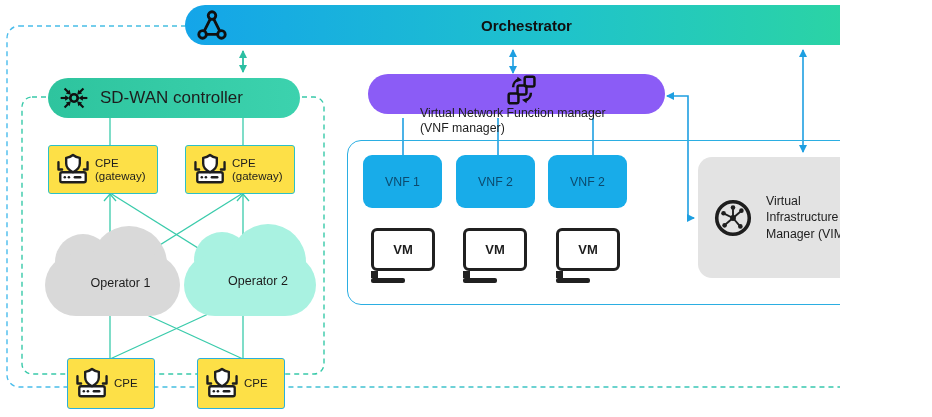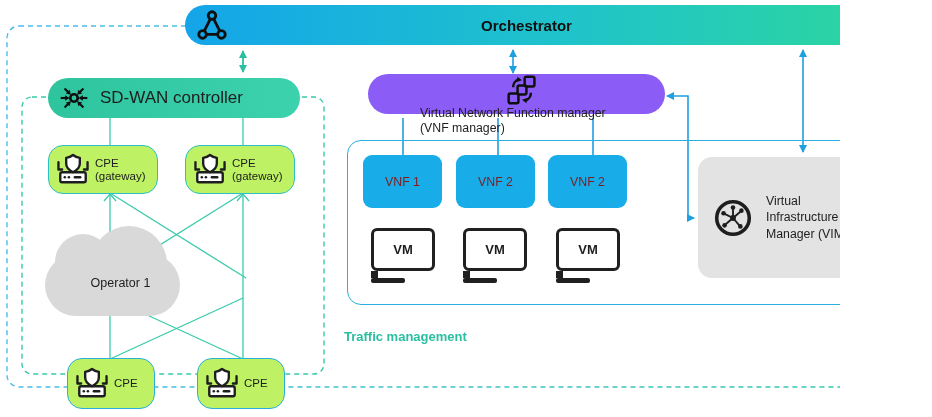--- a/index.html
+++ b/index.html
@@ -13,42 +13,42 @@
   .pill{border-radius:20px;height:40px;display:flex;align-items:center;z-index:3;}
   #orch{left:185px;top:5px;width:683px;background:linear-gradient(90deg,#14A5E9 0%,#1FC3CB 55%,#2CD5A1 100%);}
   #orch .pill-label{position:absolute;left:0;right:0;text-align:center;font-weight:bold;font-size:15px;color:#101010;}
   #orch .icon{margin-left:10px;}
   #sdwan{left:48px;top:78px;width:252px;background:linear-gradient(90deg,#2EC49E,#3CD2AE);}
   #sdwan .pill-label{margin-left:10px;font-size:17px;}
   #vnfm{left:368px;top:74px;width:297px;background:#8b5cf6;flex-direction:column;}
   #vnfm .pill-label{margin-left:12px;font-size:12.3px;line-height:15px;width:205px;}
   .pill .icon{margin-left:10px;flex:0 0 auto;display:flex;}
   
-  .devbox{background:#bef264;border-radius:15px;display:flex;align-items:center;z-index:3;padding:2px 4px;box-sizing:border-box;}
+  .devbox{background:#fde047;border-radius:3px;display:flex;align-items:center;z-index:3;padding:2px 4px;box-sizing:border-box;}
   .gw{border:1.5px solid #2CC0C6;width:110px;height:49px;}
   #gw1{left:48px;top:145px;} #gw2{left:185px;top:145px;}
   .cpe{border:1.5px solid #2AAFDC;width:88px;height:51px;}
   #cpe1{left:67px;top:358px;} #cpe2{left:197px;top:358px;}
   .devbox .dev-label{font-size:11.5px;line-height:13px;margin-left:2px;}
   
   .cloud{z-index:2;}
   .cloud .base{position:absolute;border-radius:32px;}
   .cloud .b1,.cloud .b2{position:absolute;border-radius:50%;}
   .cloud .cloud-label{position:absolute;width:100%;text-align:center;font-size:12.5px;z-index:2;}
   #op1 .base,#op1 .b1,#op1 .b2{background:#D9D9D9;}
   #op2 .base,#op2 .b1,#op2 .b2{background:#A9F2E1;}
   #op1{left:45px;top:226px;width:135px;height:90px;}
   #op2{left:184px;top:224px;width:132px;height:92px;}
   .cloud .base{left:0;bottom:0;width:100%;height:62px;}
   .cloud .b1{left:10px;top:8px;width:56px;height:56px;}
   .cloud .b2{left:46px;top:0;width:76px;height:76px;}
   .cloud .cloud-label{top:50px;padding-left:8px;}
   
   #nfvi{left:347px;top:140px;width:561px;height:163px;border:1.5px solid #2BAEE2;border-radius:14px;z-index:1;background:transparent;}
-  .vnfbox{top:155px;width:79px;height:53px;background:#18ACE9;border-radius:9px;color:#7f1d1d;display:flex;align-items:center;justify-content:center;font-size:12.3px;z-index:3;}
+  .vnfbox{top:155px;width:79px;height:53px;background:#18ACE9;border-radius:9px;color:#0c4a6e;display:flex;align-items:center;justify-content:center;font-size:12.3px;z-index:3;}
   #vnf1{left:363px;} #vnf2{left:456px;} #vnf3{left:548px;}
   .vm{top:228px;width:64px;display:flex;flex-direction:column;align-items:flex-start;z-index:3;}
   #vm1{left:371px;} #vm2{left:463px;} #vm3{left:556px;}
   .vm-screen{width:64px;height:43px;border:3px solid #202020;border-radius:6px;background:#fff;display:flex;align-items:center;justify-content:center;font-weight:bold;font-size:13px;box-sizing:border-box;}
   .vm-neck{width:7px;height:7px;background:#202020;}
   .vm-base{width:34px;height:5px;background:#202020;border-radius:2px;}
   #vim{left:698px;top:157px;width:189px;height:121px;background:#E3E3E3;border-radius:14px;display:flex;align-items:center;z-index:3;padding-left:14px;box-sizing:border-box;}
   #vim .vim-label{font-size:12.3px;line-height:16.5px;width:106px;margin-left:12px;}
   
   .region-label{font-weight:bold;font-size:13px;z-index:3;}
@@ -189,20 +189,26 @@
     </span>
     <span class="dev-label">CPE (gateway)</span>
   </div>
 
   <div id="op1" class="cloud abs">
     <div class="b1"></div>
     <div class="b2"></div>
     <div class="base"></div>
     <div class="cloud-label">Operator 1</div>
   </div>
+  <div id="op2" class="cloud abs">
+    <div class="b1"></div>
+    <div class="b2"></div>
+    <div class="base"></div>
+    <div class="cloud-label">Operator 2</div>
+  </div>
 
   <div id="cpe1" class="devbox cpe abs">
     <span class="icon">
       <svg width="40" height="35" viewBox="0 0 44 38">
         <g stroke="#1e1e1e" fill="none" stroke-width="2.6" stroke-linejoin="round" stroke-linecap="round">
           <path d="M6 11 v8 h4"></path>
             <path d="M38 11 v8 h-4"></path>
           <rect x="8" y="22" width="28" height="11" rx="2" fill="#fff"></rect>
           <path d="M24 27.5 h6"></path>
           <path d="M22 3 c2.5 2 5.5 3 7.5 3.2 v6.3 c0 4.8 -3.5 7.6 -7.5 9.5 c-4 -1.9 -7.5 -4.7 -7.5 -9.5 v-6.3 C16.5 6 19.5 5 22 3 Z" fill="#fff"></path>
@@ -277,15 +283,14 @@
         <circle cx="28" cy="13" r="2.2" fill="#1e1e1e"></circle>
         <circle cx="20" cy="10" r="2.2" fill="#1e1e1e"></circle>
         <circle cx="11" cy="15.5" r="2.2" fill="#1e1e1e"></circle>
         <circle cx="12" cy="27" r="2.2" fill="#1e1e1e"></circle>
         <circle cx="27" cy="28" r="2.2" fill="#1e1e1e"></circle>
       </svg>
     </span>
     <span class="vim-label">Virtual Infrastructure Manager (VIM)</span>
   </div>
 
-  <div id="lbl-traffic" class="region-label abs">Traffic management</div>
 
 </div>
 
 </body></html>

